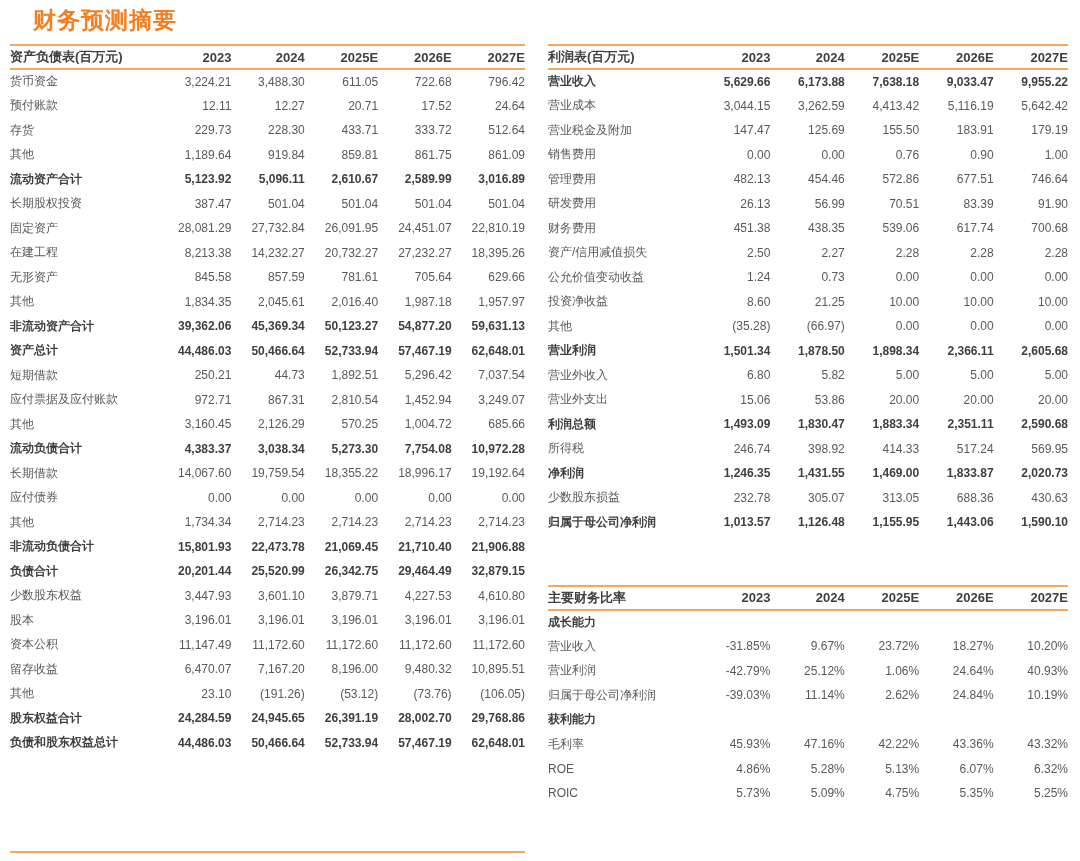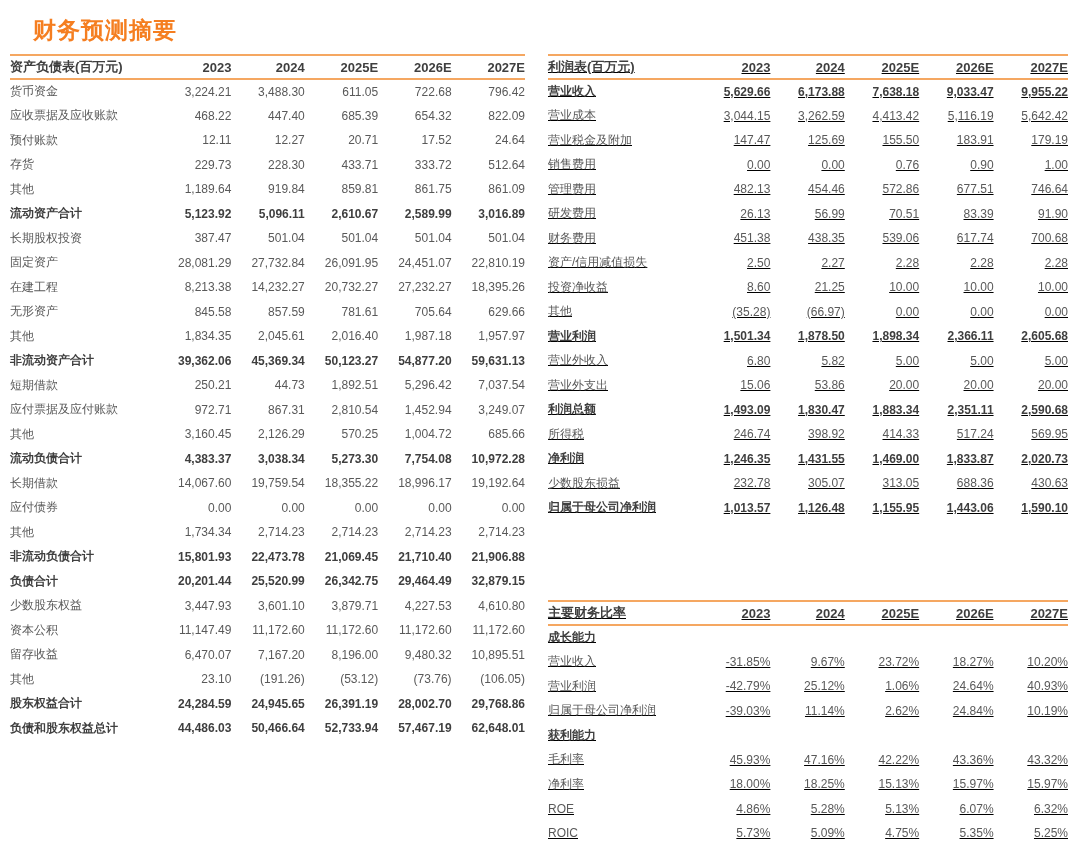--- a/index.html
+++ b/index.html
@@ -9,30 +9,30 @@
     background: #ffffff;
     font-family: "Liberation Sans", "DejaVu Sans", sans-serif;
     overflow: hidden;
   }
   .page-title {
     color: var(--accent, #F57E20);
     font-size: 23px;
     font-weight: 700;
     line-height: 28px;
     letter-spacing: 1px;
-    margin: 16px 0 10px 33px;
+    margin: 6px 0 10px 33px;
   }
   .columns {
     display: flex;
     margin: 0 12px 0 10px;
     gap: 23px;
     align-items: flex-start;
   }
   .col-left  { width: 515px; min-height: 809px; border-bottom: 2px solid var(--rule, #F5A761); }
-  .col-right { width: 520px; text-decoration: underline; }
+  .col-right { width: 520px; }
   table {
     border-collapse: collapse;
     width: 100%;
     table-layout: fixed;
   }
   thead th {
     border-top: 2px solid var(--rule, #F5A761);
     border-bottom: 2px solid var(--rule, #F5A761);
   }
   th {
@@ -46,21 +46,21 @@
   td {
     font-size: 12px;
     color: #595959;
     height: 24.5px;
     padding: 0;
     white-space: nowrap;
   }
   th.label, td.label { text-align: left;  width: 148px; }
   th.num,   td.num   { text-align: right; }
   tr.bold td { font-weight: 700; color: #3F3F3F; }
-  .ratios-table { margin-top: 80px; }
+  .ratios-table { margin-top: 50px; }
 </style>
 </head>
 <body>
 
 <div class="page">
   <h1 class="page-title">财务预测摘要</h1>
   <div class="columns">
     <div class="col-left">
       <table class="fin-table">
           <thead>
@@ -76,28 +76,20 @@
           <tbody>
             <tr>
               <td class="label">货币资金</td>
               <td class="num">3,224.21</td>
               <td class="num">3,488.30</td>
               <td class="num">611.05</td>
               <td class="num">722.68</td>
               <td class="num">796.42</td>
             </tr>
             <tr>
-              <td class="label">应收票据及应收账款</td>
-              <td class="num">468.22</td>
-              <td class="num">447.40</td>
-              <td class="num">685.39</td>
-              <td class="num">654.32</td>
-              <td class="num">822.09</td>
-            </tr>
-            <tr>
               <td class="label">预付账款</td>
               <td class="num">12.11</td>
               <td class="num">12.27</td>
               <td class="num">20.71</td>
               <td class="num">17.52</td>
               <td class="num">24.64</td>
             </tr>
             <tr>
               <td class="label">存货</td>
               <td class="num">229.73</td>
@@ -163,20 +155,28 @@
               <td class="num">1,957.97</td>
             </tr>
             <tr class="bold">
               <td class="label">非流动资产合计</td>
               <td class="num">39,362.06</td>
               <td class="num">45,369.34</td>
               <td class="num">50,123.27</td>
               <td class="num">54,877.20</td>
               <td class="num">59,631.13</td>
             </tr>
+            <tr class="bold">
+              <td class="label">资产总计</td>
+              <td class="num">44,486.03</td>
+              <td class="num">50,466.64</td>
+              <td class="num">52,733.94</td>
+              <td class="num">57,467.19</td>
+              <td class="num">62,648.01</td>
+            </tr>
             <tr>
               <td class="label">短期借款</td>
               <td class="num">250.21</td>
               <td class="num">44.73</td>
               <td class="num">1,892.51</td>
               <td class="num">5,296.42</td>
               <td class="num">7,037.54</td>
             </tr>
             <tr>
               <td class="label">应付票据及应付账款</td>
@@ -244,20 +244,28 @@
             </tr>
             <tr>
               <td class="label">少数股东权益</td>
               <td class="num">3,447.93</td>
               <td class="num">3,601.10</td>
               <td class="num">3,879.71</td>
               <td class="num">4,227.53</td>
               <td class="num">4,610.80</td>
             </tr>
             <tr>
+              <td class="label">股本</td>
+              <td class="num">3,196.01</td>
+              <td class="num">3,196.01</td>
+              <td class="num">3,196.01</td>
+              <td class="num">3,196.01</td>
+              <td class="num">3,196.01</td>
+            </tr>
+            <tr>
               <td class="label">资本公积</td>
               <td class="num">11,147.49</td>
               <td class="num">11,172.60</td>
               <td class="num">11,172.60</td>
               <td class="num">11,172.60</td>
               <td class="num">11,172.60</td>
             </tr>
             <tr>
               <td class="label">留存收益</td>
               <td class="num">6,470.07</td>
@@ -364,20 +372,28 @@
             </tr>
             <tr>
               <td class="label">资产/信用减值损失</td>
               <td class="num">2.50</td>
               <td class="num">2.27</td>
               <td class="num">2.28</td>
               <td class="num">2.28</td>
               <td class="num">2.28</td>
             </tr>
             <tr>
+              <td class="label">公允价值变动收益</td>
+              <td class="num">1.24</td>
+              <td class="num">0.73</td>
+              <td class="num">0.00</td>
+              <td class="num">0.00</td>
+              <td class="num">0.00</td>
+            </tr>
+            <tr>
               <td class="label">投资净收益</td>
               <td class="num">8.60</td>
               <td class="num">21.25</td>
               <td class="num">10.00</td>
               <td class="num">10.00</td>
               <td class="num">10.00</td>
             </tr>
             <tr>
               <td class="label">其他</td>
               <td class="num">(35.28)</td>
@@ -504,28 +520,20 @@
               <td class="num"></td>
               <td class="num"></td>
             </tr>
             <tr>
               <td class="label">毛利率</td>
               <td class="num">45.93%</td>
               <td class="num">47.16%</td>
               <td class="num">42.22%</td>
               <td class="num">43.36%</td>
               <td class="num">43.32%</td>
-            </tr>
-            <tr>
-              <td class="label">净利率</td>
-              <td class="num">18.00%</td>
-              <td class="num">18.25%</td>
-              <td class="num">15.13%</td>
-              <td class="num">15.97%</td>
-              <td class="num">15.97%</td>
             </tr>
             <tr>
               <td class="label">ROE</td>
               <td class="num">4.86%</td>
               <td class="num">5.28%</td>
               <td class="num">5.13%</td>
               <td class="num">6.07%</td>
               <td class="num">6.32%</td>
             </tr>
             <tr>

